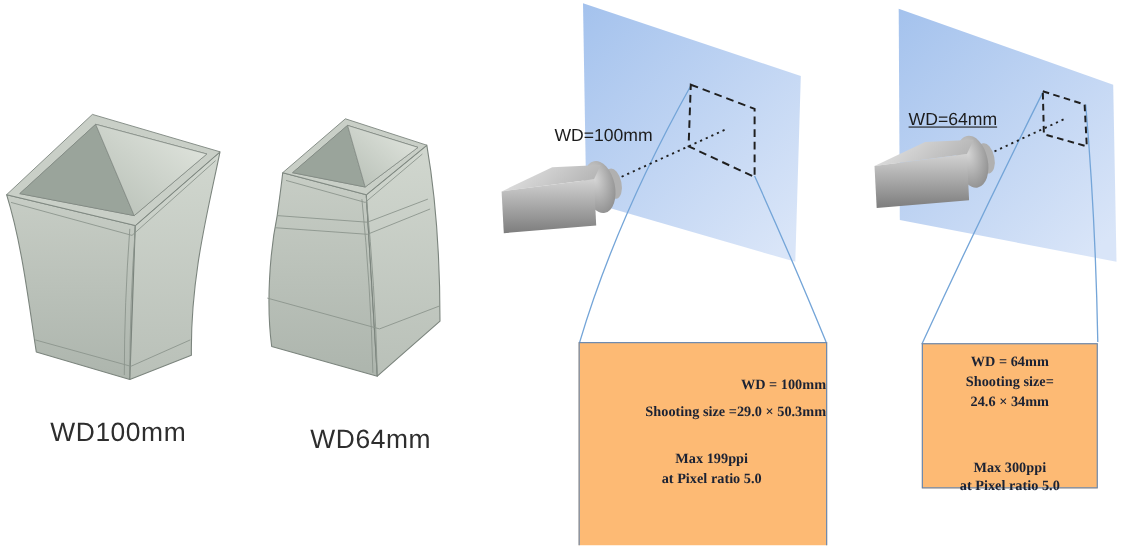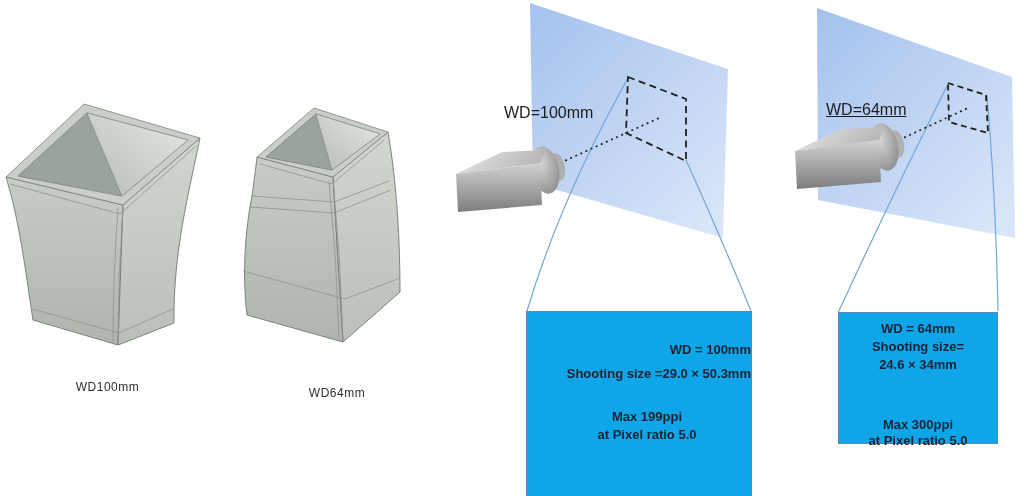--- a/index.html
+++ b/index.html
@@ -2,34 +2,35 @@
 <html><head>
 <meta charset="utf-8">
 <style>
   html,body{margin:0;padding:0;background:#ffffff;}
   .scene{
     position:relative;width:1024px;height:496px;overflow:hidden;background:#ffffff;
     font-family:"Liberation Sans", sans-serif;
   }
   .scene svg{position:absolute;left:0;top:0;}
   .hood-label{
-    position:absolute;text-align:center;font-size:12px;color:#2e2e2e;
+    position:absolute;text-align:center;font-size:24px;color:#2e2e2e;
     letter-spacing:0.5px;line-height:1.2;
   }
   .hood-label-1{left:25px;top:380px;width:165px;}
   .hood-label-2{left:258px;top:386px;width:158px;}
   .wd-callout{
     position:absolute;font-size:16px;color:#1c1c1c;line-height:1.1;white-space:nowrap;
   }
-  .wd-callout-1{left:504px;top:104px;}
+  .wd-callout-1{left:504px;top:115px;}
   .wd-callout-2{left:826px;top:101px;text-decoration:underline;}
   .spec-box{
-    position:absolute;background:#0ea5e9;border:1.6px solid #5f86b5;
+    position:absolute;background:#fdba74;border:1.6px solid #5f86b5;
     box-sizing:border-box;text-align:center;color:#1b2233;font-weight:bold;
     font-size:13px;
+    font-family:Liberation Serif, serif;
   }
   .spec-box-1{left:526px;top:311px;width:226px;height:192px;}
   .spec-box-2{left:838px;top:312px;width:160px;height:132px;}
   .spec-box .grp{margin:0;}
   .spec-box-1 .grp1{margin-top:26px;line-height:24px;text-align:right;}
   .spec-box-1 .grp2{margin-top:22px;line-height:17.5px;padding-left:16px;}
   .spec-box-2 .grp1{margin-top:7px;line-height:18px;}
   .spec-box-2 .grp2{margin-top:43px;line-height:16px;}
 </style>
 </head>

